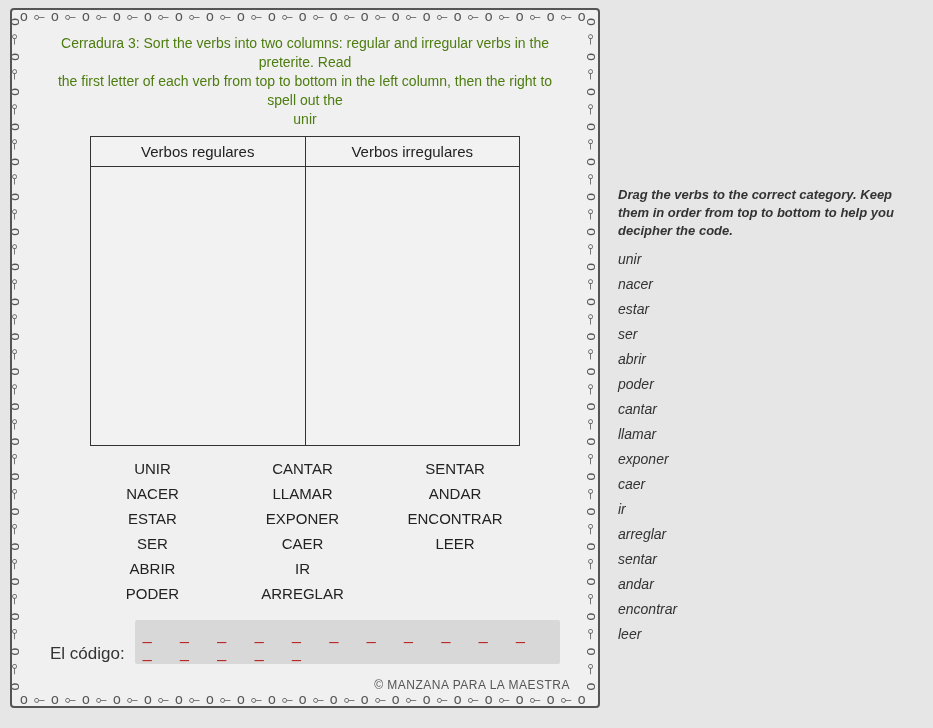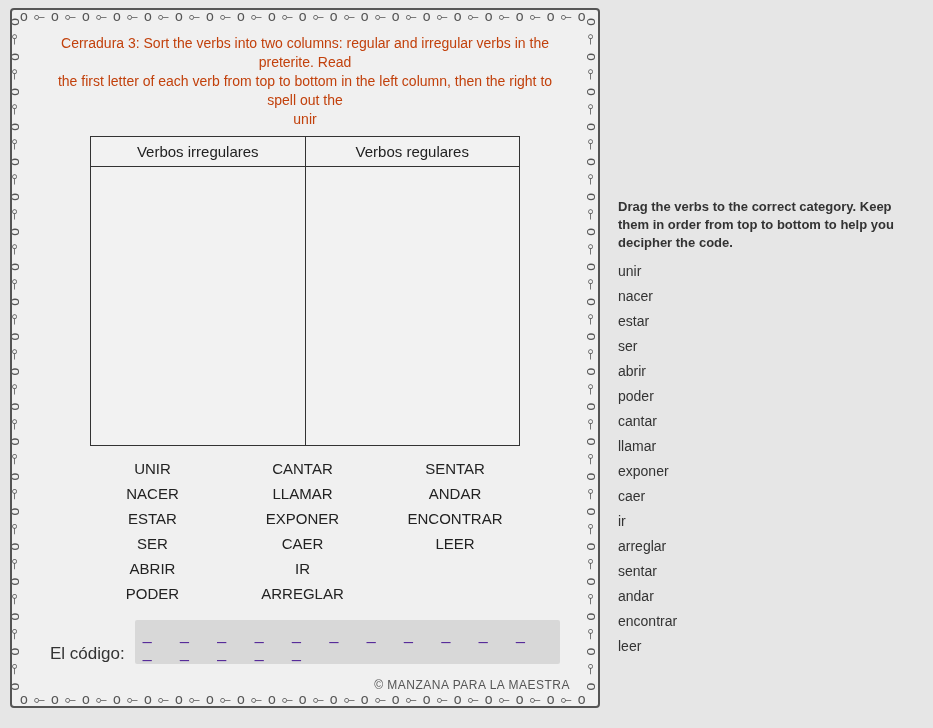--- a/index.html
+++ b/index.html
@@ -37,21 +37,21 @@
     top: 8px; bottom: 8px; width: 14px;
     writing-mode: vertical-rl;
     letter-spacing: 8px;
   }
   .deco-left { left: -2px; }
   .deco-right { right: -2px; }
 
   .instructions {
     font-family: "Comic Sans MS", cursive, sans-serif;
     font-size: 14px;
-    color: #c2410c;
+    color: #4d7c0f;
     text-align: center;
     line-height: 1.35;
     margin: 6px 4px 8px 4px;
   }
   .sort-table {
     margin: 0 auto 14px auto;
     width: 430px;
     height: 310px;
     border: 1.5px solid #333;
     display: flex;
@@ -91,42 +91,43 @@
     display: flex;
     align-items: flex-end;
     gap: 10px;
     margin: 6px 10px 0 10px;
   }
   .blanks {
     flex: 1;
     background: #d8d8d8;
     padding: 6px 8px 2px 8px;
     letter-spacing: 12px;
-    color: #4c1d95;
+    color: #b91c1c;
     font-size: 16px;
     border-radius: 2px;
   }
   .copyright {
     position: absolute;
     right: 28px;
     bottom: 14px;
     font-size: 12px;
     color: #555;
     font-family: Arial, sans-serif;
     letter-spacing: 0.5px;
   }
 
   
   .side-panel {
     position: absolute;
     left: 618px;
-    top: 198px;
+    top: 186px;
     width: 300px;
     font-size: 13px;
     color: #333;
+    font-style: italic;
   }
   .side-instr {
     font-weight: bold;
     line-height: 1.4;
     margin-bottom: 10px;
   }
   .verb-list {
     display: flex;
     flex-direction: column;
     gap: 9px;
@@ -146,25 +147,25 @@
   <div class="border-deco deco-right">o⟜o⟜o⟜o⟜o⟜o⟜o⟜o⟜o⟜o⟜o⟜o⟜o⟜o⟜o⟜o⟜o⟜o⟜o⟜o⟜o⟜o⟜o⟜o</div>
 
   <div class="instructions">
     <span>Cerradura 3: Sort the verbs into two columns: regular and irregular verbs in the preterite. Read</span><br>
     <span>the first letter of each verb from top to bottom in the left column, then the right to spell out the</span><br>
     <span>unir</span>
   </div>
 
   <div class="sort-table">
     <div class="sort-col">
+      <div class="col-header">Verbos regulares</div>
+      <div class="drop-zone"></div>
+    </div>
+    <div class="sort-col">
       <div class="col-header">Verbos irregulares</div>
-      <div class="drop-zone"></div>
-    </div>
-    <div class="sort-col">
-      <div class="col-header">Verbos regulares</div>
       <div class="drop-zone"></div>
     </div>
   </div>
 
   <div class="word-bank">
     <div class="wb-col">
       <span>UNIR</span>
       <span>NACER</span>
       <span>ESTAR</span>
       <span>SER</span>

